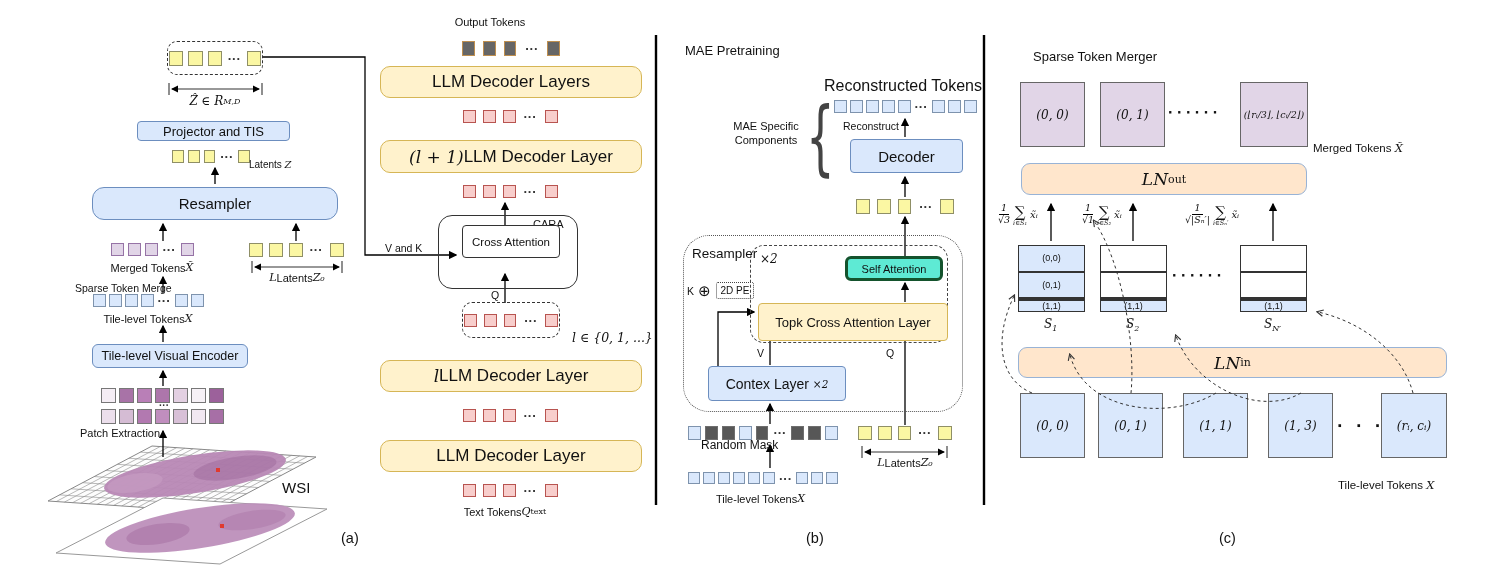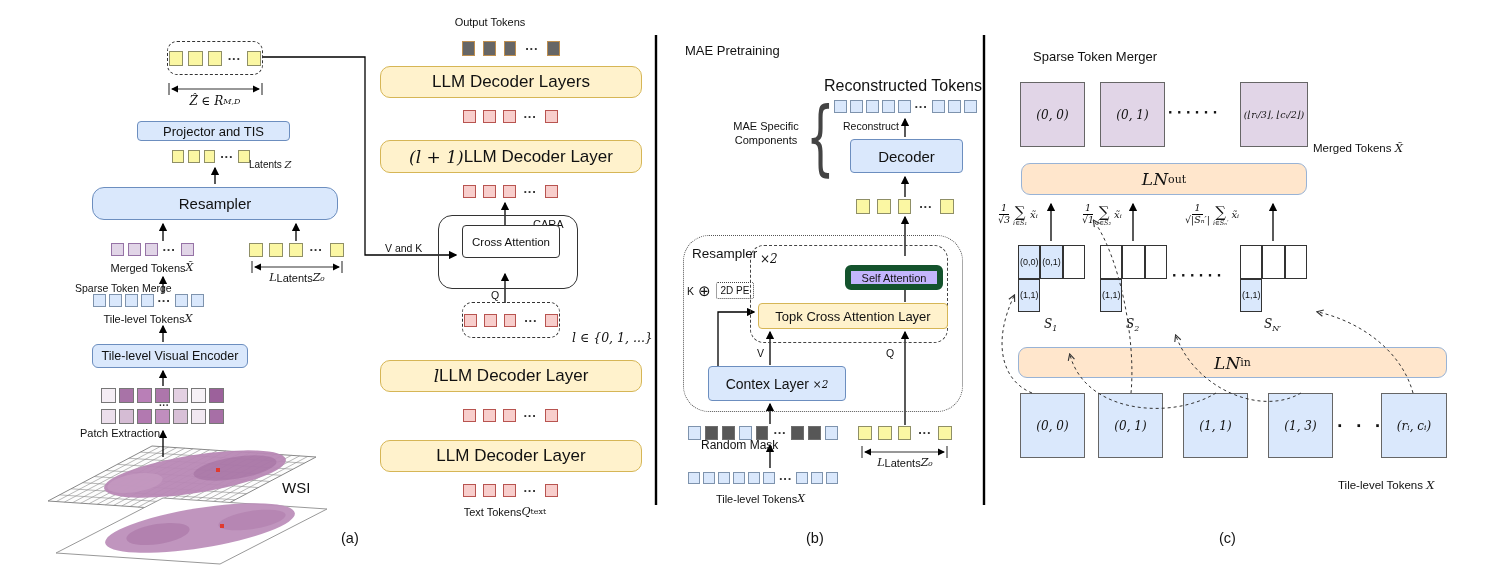--- a/index.html
+++ b/index.html
@@ -6,21 +6,21 @@
   #canvas{position:relative;width:1510px;height:574px;background:#fff;overflow:hidden;
           font-family:"Liberation Sans",sans-serif;color:#111;}
   svg.layer{position:absolute;left:0;top:0;pointer-events:none;}
   .abs{position:absolute;}
   .lbl{position:absolute;font-size:11px;color:#111;white-space:nowrap;}
   .ctr{display:flex;align-items:center;justify-content:center;text-align:center;}
   .box{position:absolute;display:flex;align-items:center;justify-content:center;
        text-align:center;box-sizing:border-box;white-space:nowrap;}
   .blue{background:#dae8fc;border:1px solid #6c8ebf;}
   .yellowbox{background:#fff2cc;border:1px solid #d6b656;}
-  .orangebox{background:#c4b5fd;border:6px solid #14532d;margin-top:9px;}
+  .orangebox{background:#5eead4;border:3px solid #14532d;}
   .lnbox{background:#ffe6cc;border:1px solid #98b3d6;border-radius:9px;
          font-family:"DejaVu Serif",serif;font-style:italic;font-size:17px;}
   .lnbox sub{font-style:normal;font-size:11px;}
   .r4{border-radius:4px}.r6{border-radius:6px}.r8{border-radius:4px}.r10{border-radius:10px}
   .r12{border-radius:12px}
   .dashbox{position:absolute;border:1.4px dashed #333;border-radius:10px;box-sizing:border-box;}
   .dotbox{position:absolute;border:1.4px dotted #555;box-sizing:border-box;}
   .tokrow{position:absolute;display:flex;align-items:center;justify-content:center;}
   .tok{display:inline-block;box-sizing:border-box;}
   .tok-y{background:#fbf7a3;border:1px solid #8f8f66;}
@@ -32,21 +32,21 @@
   .dots{font-weight:bold;font-size:13px;color:#333;line-height:1;padding:0 1px;}
   .patchrow{position:absolute;display:flex;gap:3px;}
   .patch{width:15px;height:15px;border:1px solid #777;box-sizing:border-box;display:inline-block;}
   .mathi{font-family:"DejaVu Serif",serif;font-style:italic;}
   .bigbox{position:absolute;width:65px;height:65px;border:1.3px solid #666;box-sizing:border-box;
           display:flex;align-items:center;justify-content:center;
           font-family:"DejaVu Serif",serif;font-style:italic;font-size:12px;}
   .purplebg{background:#e1d5e7;}
   .bluebg{background:#dae8fc;}
   .grid2{position:absolute;width:67px;height:67px;display:grid;
-         grid-template-columns:1fr 1fr 1fr;grid-template-rows:1fr 1fr;}
+         grid-template-columns:1fr;grid-template-rows:1fr 1fr;}
   .gcell{border:1px solid #333;display:flex;align-items:center;justify-content:center;
          font-size:9px;background:#fff;box-sizing:border-box;}
   .gfill{background:#dae8fc;}
   .formula{position:absolute;display:flex;align-items:flex-start;gap:3px;
            font-family:"DejaVu Serif",serif;}
   .frac{display:flex;flex-direction:column;align-items:center;font-size:9.5px;
         line-height:1.15;font-style:italic;}
   .frac .num{border-bottom:1px solid #000;padding:0 2px;}
   .sum{display:flex;flex-direction:column;align-items:center;line-height:1;margin-top:2px;}
   .sigma{font-size:15px;font-style:normal;}
@@ -361,21 +361,21 @@
       <span class="dots">···</span>
       <span class="tok tok-y" style="height: 15px; width: 15px;"></span>
     </div>
 
   <div class="dotbox" style="left:683px;top:235px;width:280px;height:177px;border-radius:26px;"></div>
   <div class="lbl" style="left:692px;top:246px;font-size:13.5px;">Resampler</div>
   <div class="dashbox" style="left:750px;top:245px;width:198px;height:98px;border-radius:14px;border-color:#444;"></div>
   <div class="lbl mathi" style="left:760px;top:252px;font-size:12px;">×2</div>
 
   <div class="box orangebox r6" style="left:845px;top:256px;width:98px;height:25px;font-size:11px;">Self Attention</div>
-  <div class="box yellowbox r8" style="left:758px;top:303px;width:190px;height:26px;font-size:13px;">Topk Cross Attention Layer</div>
+  <div class="box yellowbox r8" style="left:758px;top:303px;width:190px;height:38px;font-size:13px;">Topk Cross Attention Layer</div>
 
   <div class="lbl" style="left:687px;top:285px;font-size:10.5px;">K</div>
   <div class="lbl" style="left:698px;top:282px;font-size:15px;">⊕</div>
   <div class="dotbox ctr" style="left:716px;top:282px;width:38px;height:17px;border-radius:2px;border-color:#444;font-size:10px;">2D PE</div>
 
   <div class="lbl" style="left:757px;top:347px;font-size:10.5px;">V</div>
   <div class="lbl" style="left:886px;top:347px;font-size:10.5px;">Q</div>
 
   <div class="box blue r8" style="left:708px;top:366px;width:138px;height:35px;font-size:14px;">
     <span>Contex Layer</span>&nbsp;<sup style="font-size:10.5px;" class="mathi">×2</sup>

